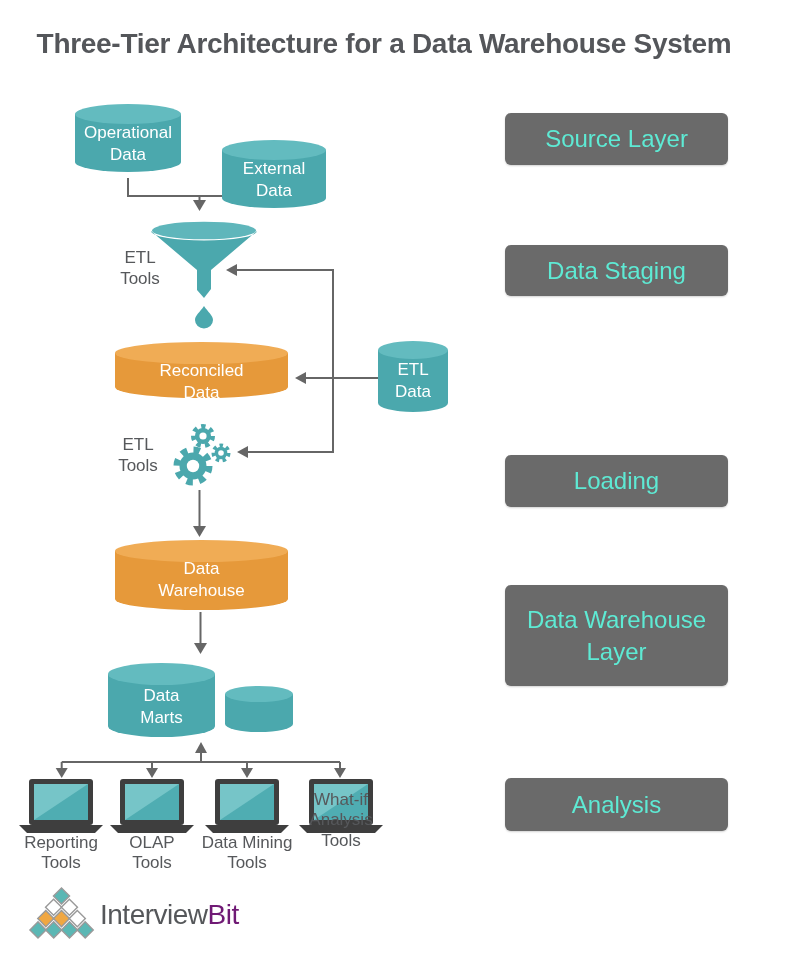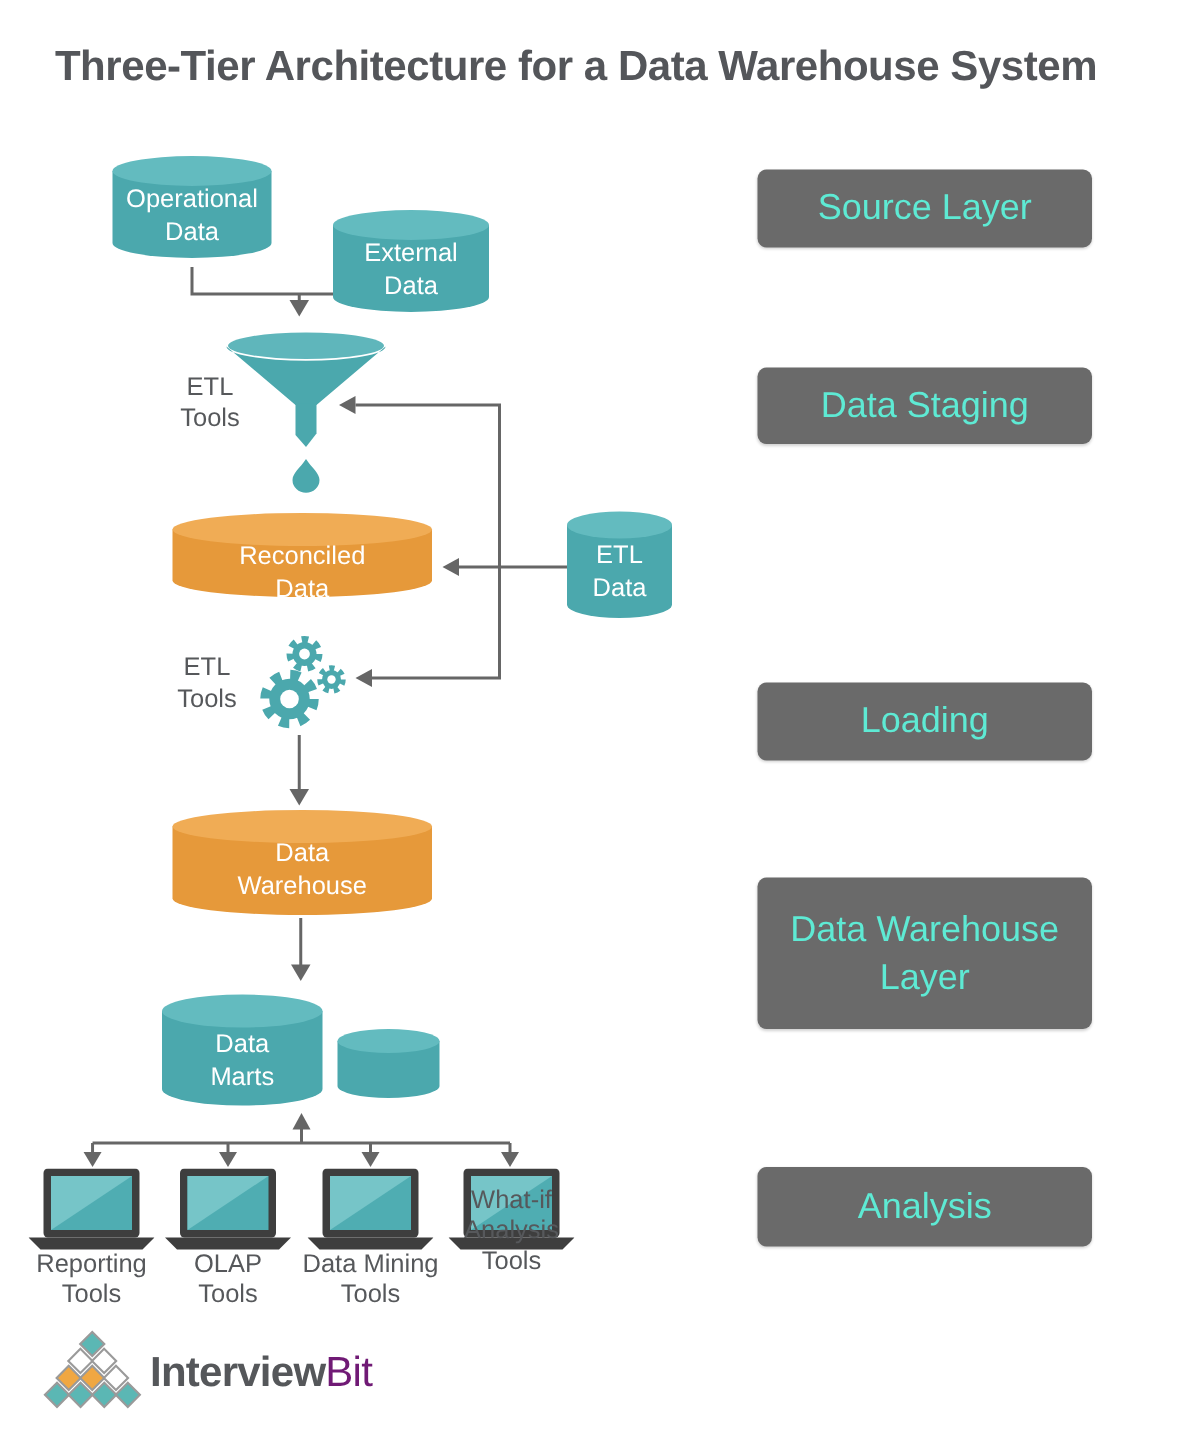--- a/index.html
+++ b/index.html
@@ -45,21 +45,21 @@
     box-shadow:0 1px 2px rgba(0,0,0,0.18);
   }
 
   
   .tool-label{
     width:124px;text-align:center;color:#56585b;font-size:17px;line-height:1.2;z-index:2;
   }
 
   
   .brand-text{left:100px;top:899px;font-size:28px;letter-spacing:-0.5px;z-index:2;}
-  .brand-primary{color:#55575a;font-weight:bold;}
+  .brand-primary{color:#55575a;font-weight:normal;}
   .brand-secondary{color:#701a75;font-weight:normal;}
 
   svg{display:block;}
   .shape{z-index:2;}
 </style>
 </head>
 <body>
 
 <div class="canvas">
 

